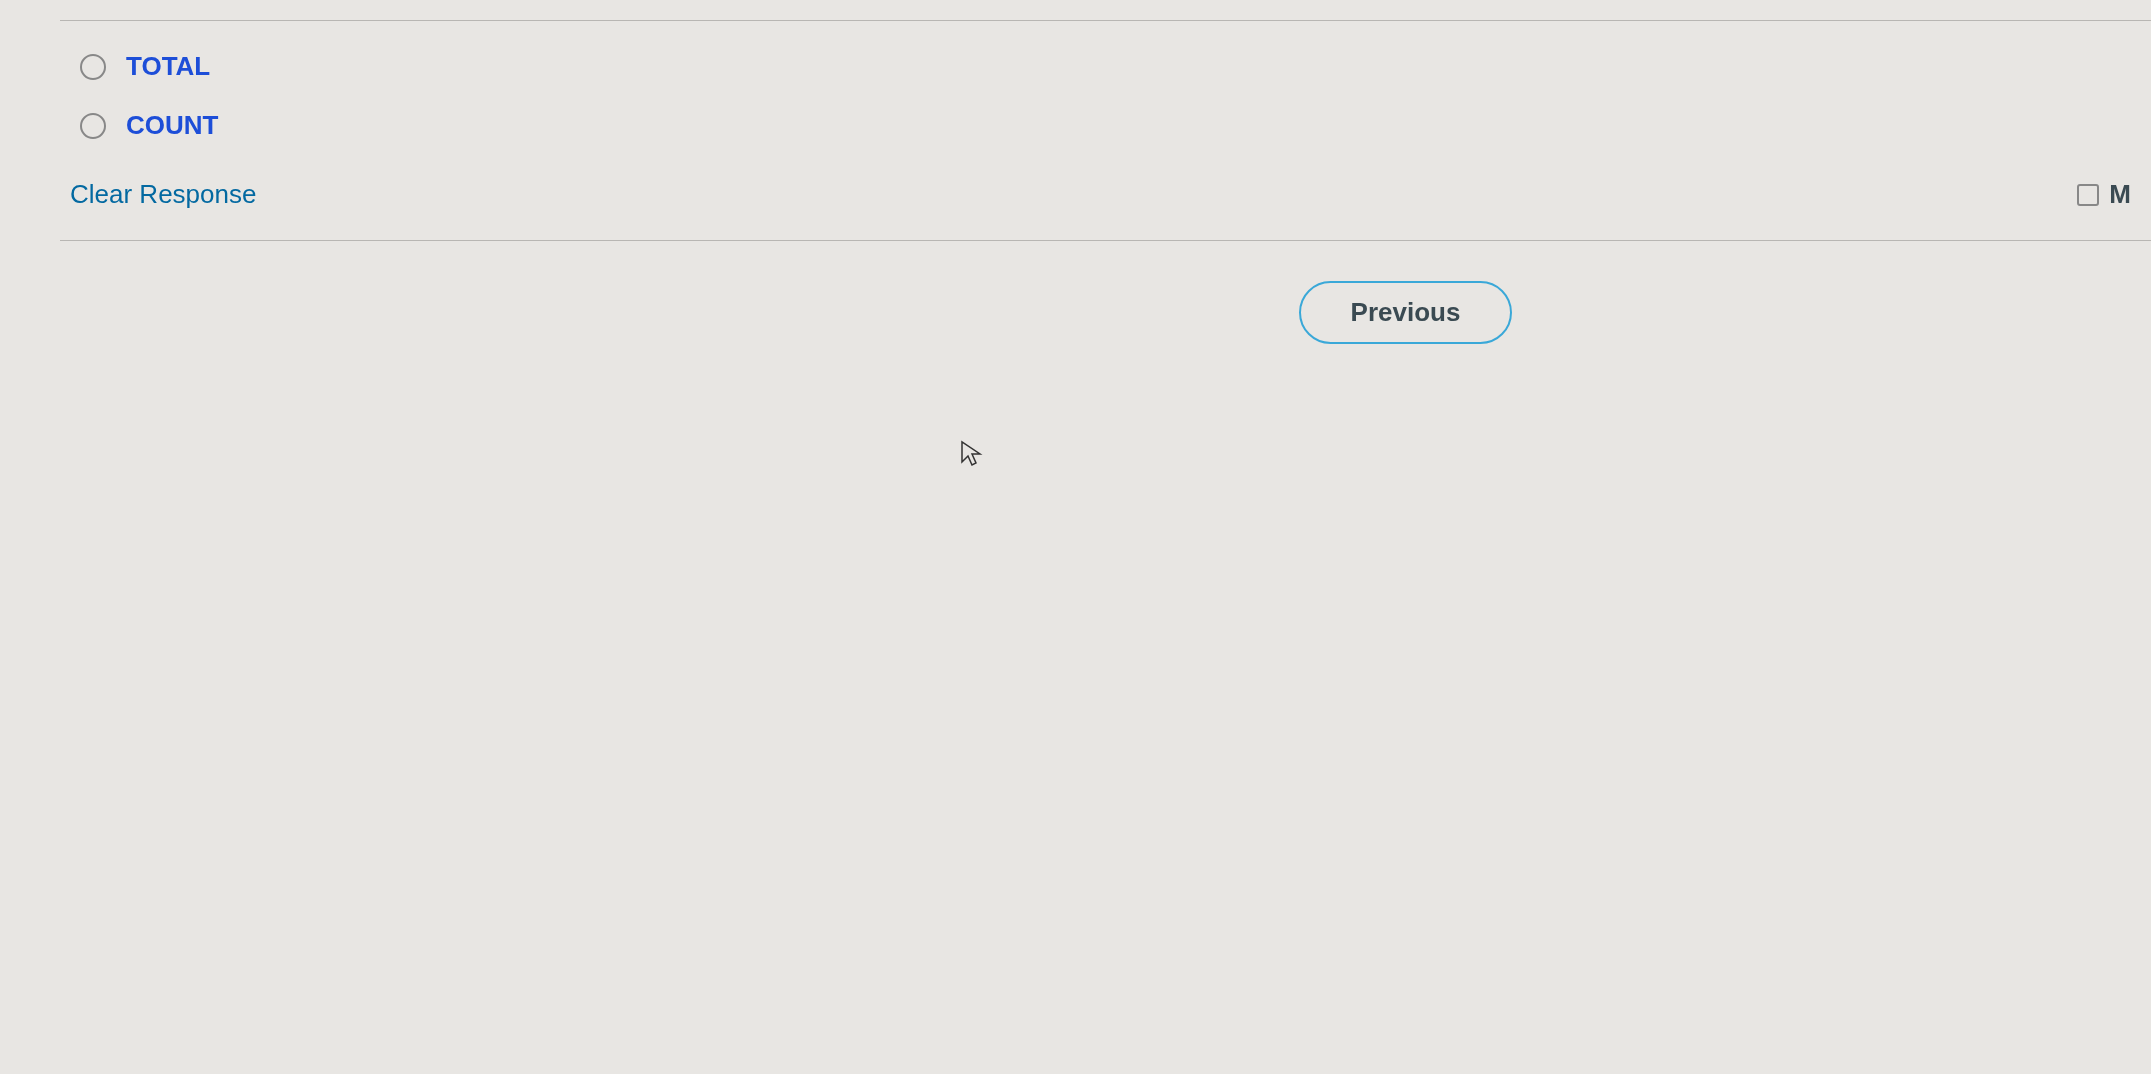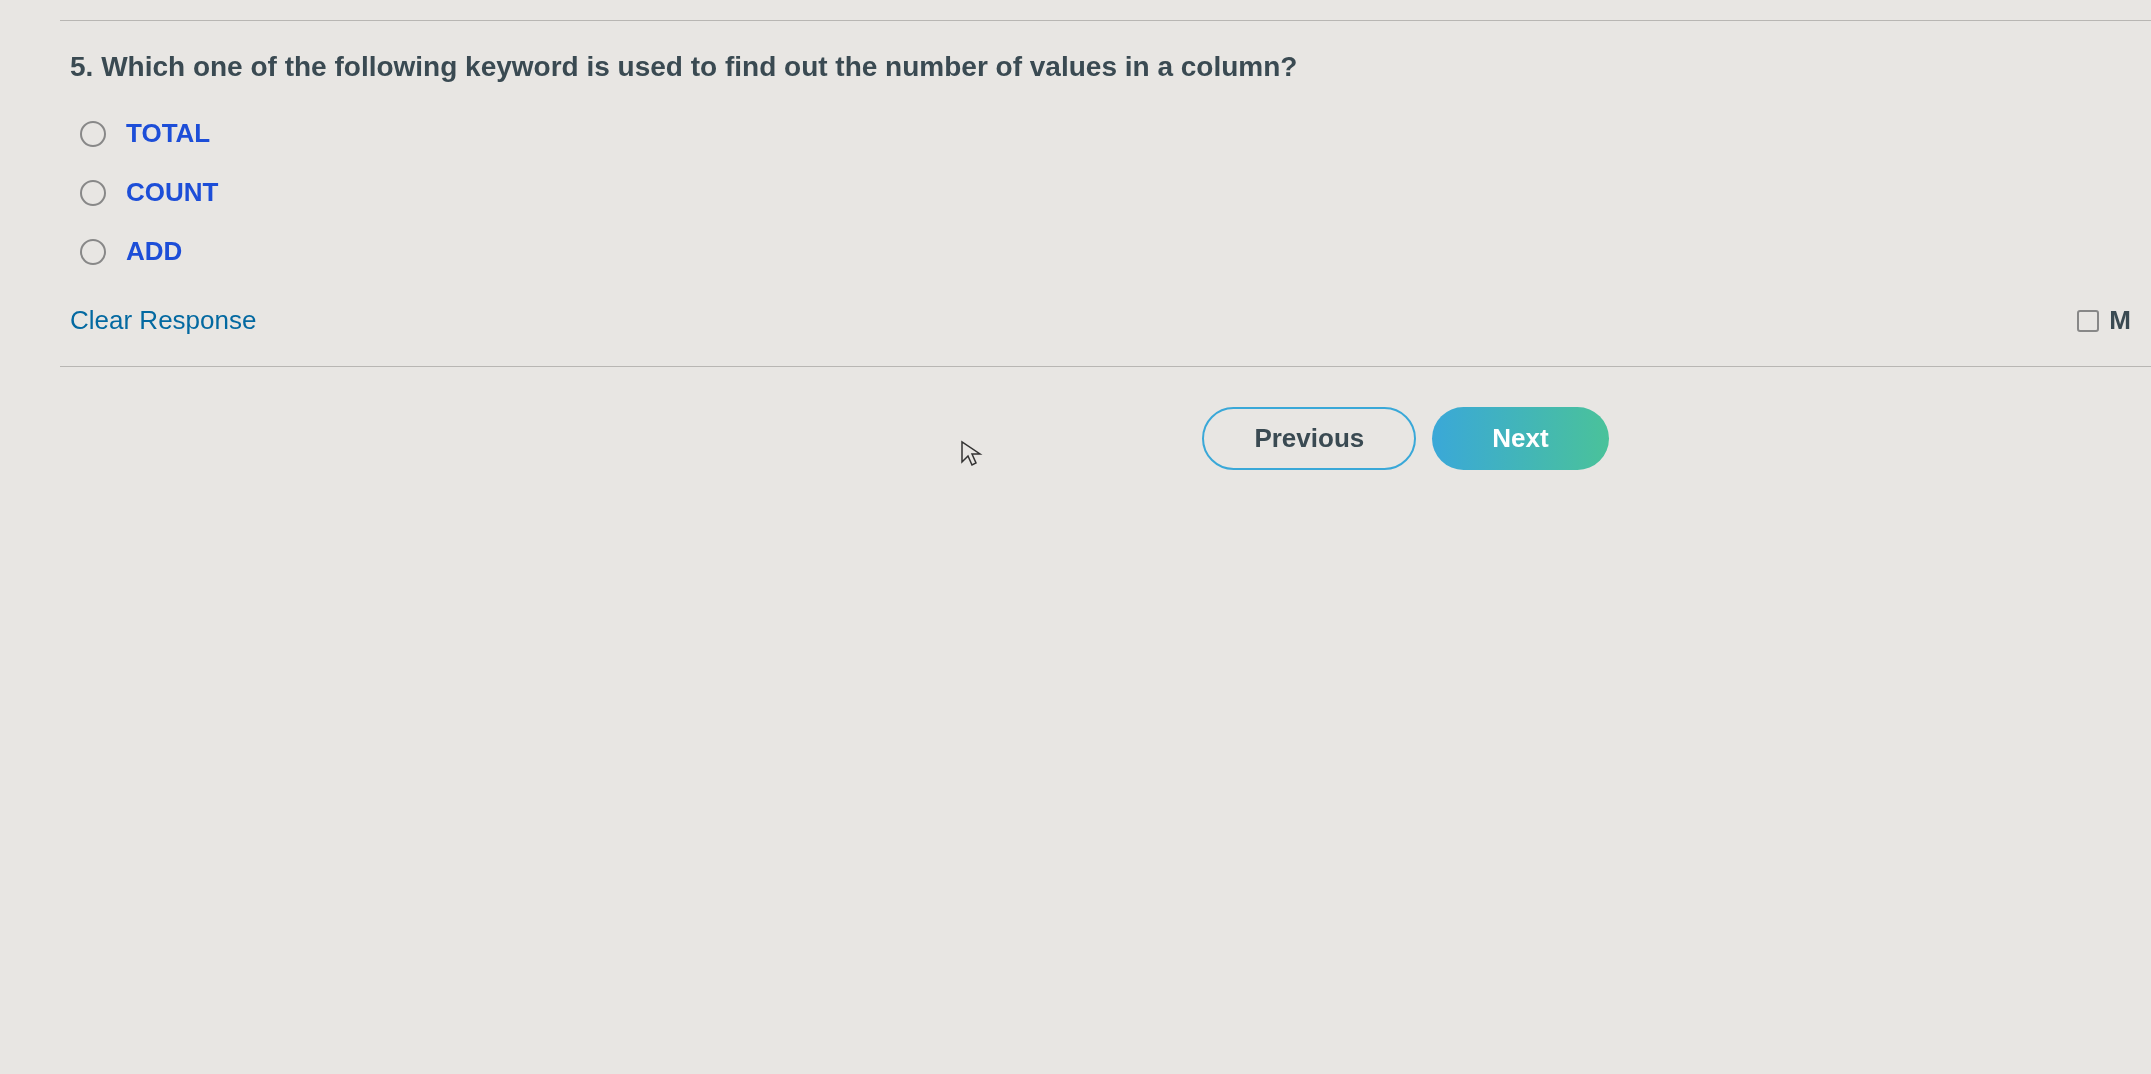--- a/index.html
+++ b/index.html
@@ -112,53 +112,44 @@
       font-size: 28px;
       color: #333;
     }
   </style>
 </head>
 <body>
 
 <div class="container">
   <div class="divider"></div>
 
-  <div class="question-text">
-    <span>5.</span>
-    <span>Which one of the following keyword is used to find out the number of values in a column?</span>
-  </div>
 
   <div class="options">
     <div class="option">
       <div class="radio-circle"></div>
       <span class="option-label">TOTAL</span>
     </div>
     <div class="option">
       <div class="radio-circle"></div>
       <span class="option-label">COUNT</span>
-    </div>
-    <div class="option">
-      <div class="radio-circle"></div>
-      <span class="option-label">ADD</span>
     </div>
   </div>
 
   <div class="bottom-row">
     <div class="clear-response">Clear Response</div>
     <div class="mark-container">
       <div class="checkbox"></div>
       <span class="mark-label">M</span>
     </div>
   </div>
 
   <div class="divider-bottom"></div>
 
   <div class="nav-buttons">
     <button class="btn btn-previous">Previous</button>
-    <button class="btn btn-next">Next</button>
   </div>
 </div>
 
 <div class="cursor-icon">
   <svg width="24" height="30" viewBox="0 0 24 30">
     <path d="M 2 2 L 2 22 L 8 16 L 12 25 L 16 23 L 12 14 L 20 14 Z" fill="none" stroke="#333" stroke-width="1.5"></path>
   </svg>
 </div>
 
 </body></html>

